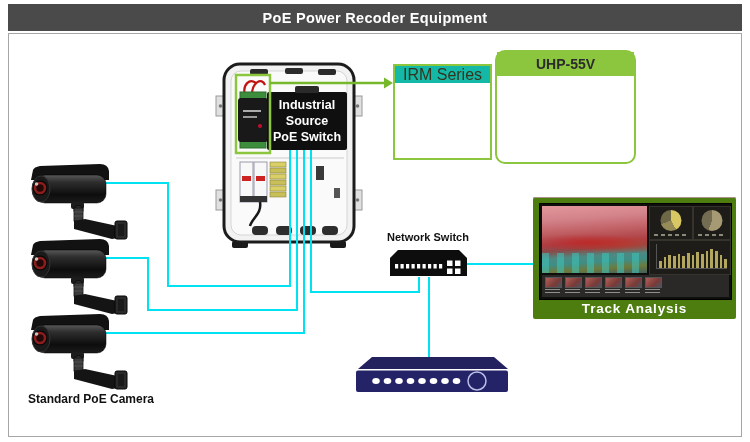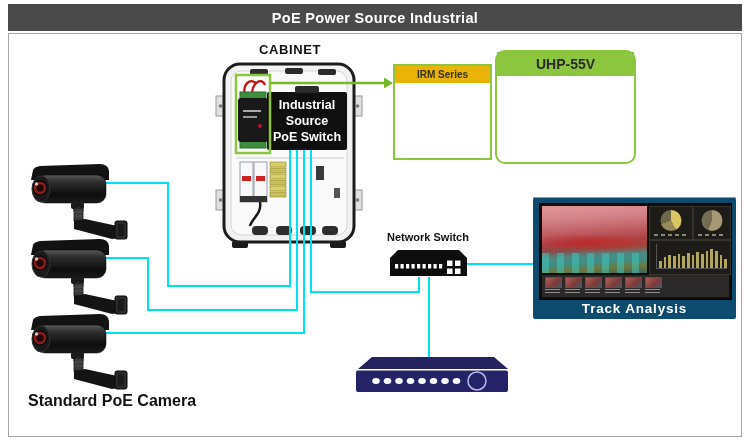--- a/index.html
+++ b/index.html
@@ -10,39 +10,39 @@
   
   .title-bar{left:8px;top:4px;width:734px;height:27px;background:#4a4a4a;
              display:flex;align-items:center;justify-content:center;}
   .title-bar span{color:#fff;font-size:14.5px;font-weight:bold;letter-spacing:.3px;}
   .content-frame{left:8px;top:33px;width:732px;height:402px;border:1px solid #a6a6a6;background:#fff;}
 
   
   .lbl{color:#111;font-weight:bold;}
   .cabinet-lbl{left:240px;top:42px;width:100px;text-align:center;font-size:13px;letter-spacing:.6px;}
   .switch-lbl{left:368px;top:231px;width:120px;text-align:center;font-size:11px;}
-  .cam-lbl{left:28px;top:392px;font-size:16px;}
+  .cam-lbl{left:28px;top:392px;font-size:12px;}
   .nvr-lbl{left:340px;top:396px;width:185px;text-align:center;font-size:13.5px;color:#232a68;}
 
   
   .poe-switch-text{left:267px;top:94px;width:80px;height:54px;display:flex;align-items:center;
     justify-content:center;text-align:center;color:#fff;font-size:12.5px;font-weight:600;
     line-height:1.3;white-space:pre-line;}
 
   
   .callout{border:2px solid #8CC63F;background:#fff;}
   .irm-box{left:393px;top:64px;width:95px;height:92px;}
-  .irm-head{height:17px;background:#eab308;display:flex;align-items:center;justify-content:center;
-            color:#34341e;font-size:10px;font-weight:bold;}
+  .irm-head{height:17px;background:#14b8a6;display:flex;align-items:center;justify-content:center;
+            color:#34341e;font-size:16px;font-weight:normal;}
   .uhp-box{left:495px;top:50px;width:137px;height:110px;border-radius:10px;}
   .uhp-head{height:24px;background:#8CC63F;display:flex;align-items:center;justify-content:center;
             color:#2b2b2b;font-size:14px;font-weight:bold;}
 
   
-  .monitor{left:533px;top:197px;width:203px;height:122px;background:#0c4a6e;border-radius:2px;
+  .monitor{left:533px;top:197px;width:203px;height:122px;background:#4d7c0f;border-radius:2px;
            box-shadow:inset 0 1px 0 #a8948a;}
   .monitor-screen{position:absolute;left:6px;top:6px;width:191px;height:95px;background:#0e0e0d;
            border:1px solid #000;}
   .monitor-label{position:absolute;left:0;top:100px;width:203px;height:22px;display:flex;
            align-items:center;justify-content:center;color:#fff;font-size:13.5px;font-weight:bold;
            letter-spacing:.8px;}
   .video-feed{position:absolute;left:2px;top:2px;width:105px;height:67px;
     background:linear-gradient(176deg,#e2979a 0%,#d3828a 20%,#c05f63 38%,#ab4046 54%,
                #8a4a49 62%,#4c8a82 72%,#3f8e86 80%,#6d7a3d 90%,#42605b 100%);overflow:hidden;}
   .video-feed::before{content:"";position:absolute;left:0;top:40%;width:100%;height:28%;
@@ -70,21 +70,21 @@
     border:1px solid #555;box-sizing:border-box;}
   .thumb .cap{height:5px;margin-top:1px;width:90%;
     background:repeating-linear-gradient(180deg,#8f8f8f 0 1px,rgba(0,0,0,0) 1px 3px);}
 </style>
 </head>
 <body>
 
 <div id="root">
 
   <div class="abs title-bar">
-    <span>PoE Power Source Industrial</span>
+    <span>PoE Power Recoder Equipment</span>
   </div>
   <div class="abs content-frame"></div>
 
   <svg class="abs" width="750" height="442" viewBox="0 0 750 442" style="left:0;top:0;">
     <defs>
       <linearGradient id="camBody" x1="0" y1="0" x2="0" y2="1">
         <stop offset="0" stop-color="#585858"></stop>
           <stop offset="0.25" stop-color="#2e2e2e"></stop>
         <stop offset="0.7" stop-color="#0d0d0d"></stop>
           <stop offset="1" stop-color="#1b1b1b"></stop>
@@ -251,21 +251,20 @@
         <rect x="412" y="108" width="9" height="18" rx="2" fill="#3f9c45" stroke="#2c7030"></rect>
         <rect x="459" y="108" width="9" height="18" rx="2" fill="#3f9c45" stroke="#2c7030"></rect>
         <rect x="419" y="104" width="42" height="26" rx="4" fill="#1d1d1d"></rect>
         <rect x="426" y="111" width="23" height="2" fill="#bbb" opacity="0.85"></rect>
         <rect x="426" y="116" width="16" height="2" fill="#bbb" opacity="0.65"></rect>
         <rect x="426" y="121" width="10" height="2" fill="#999" opacity="0.6"></rect>
       </g>
     </g>
   </svg>
 
-  <div class="abs lbl cabinet-lbl">CABINET</div>
   <div class="abs poe-switch-text">Industrial
 Source
 PoE Switch</div>
   <div class="abs lbl switch-lbl">Network Switch</div>
   <div class="abs lbl cam-lbl">Standard PoE Camera</div>
 
   <div class="abs callout irm-box">
     <div class="irm-head">IRM Series</div>
   </div>
   <div class="abs callout uhp-box">

